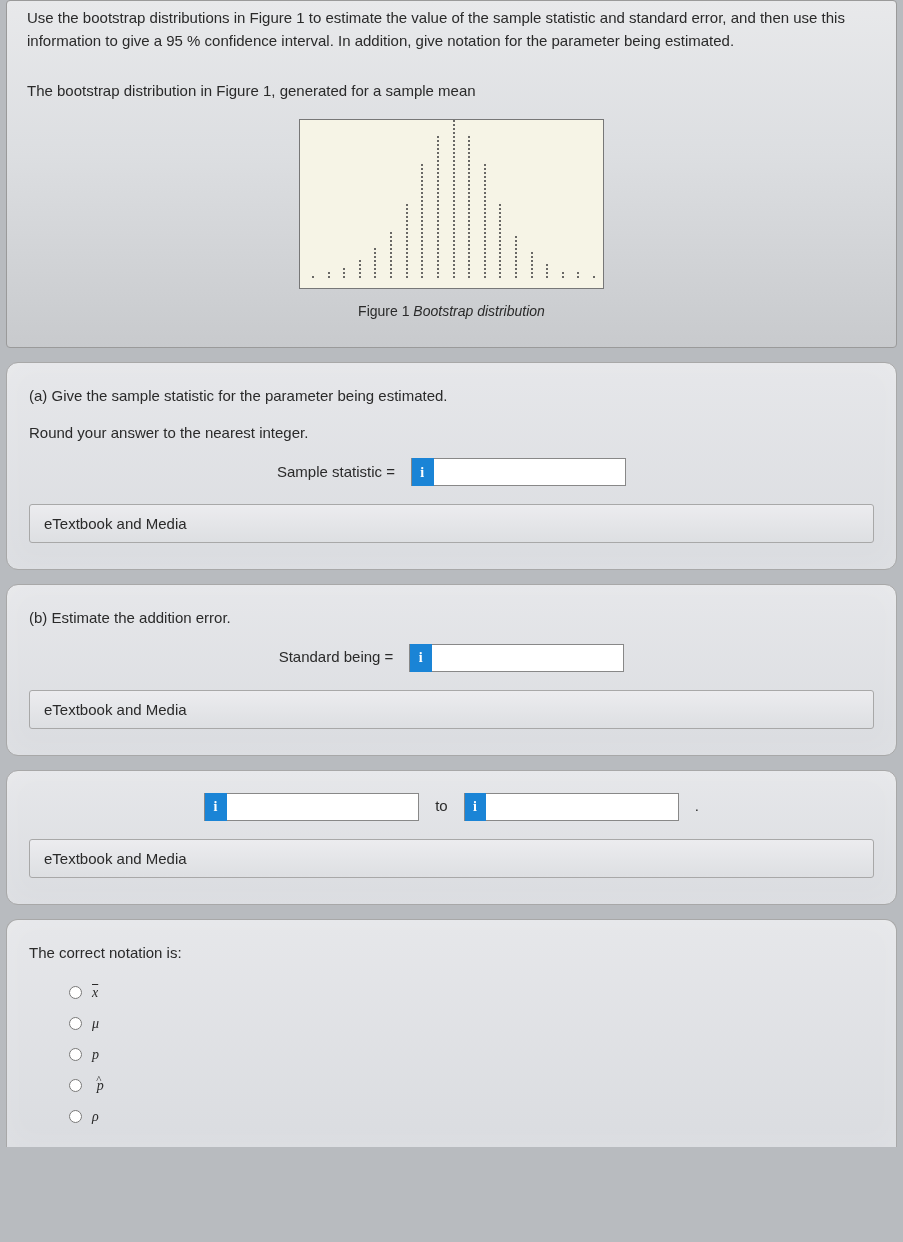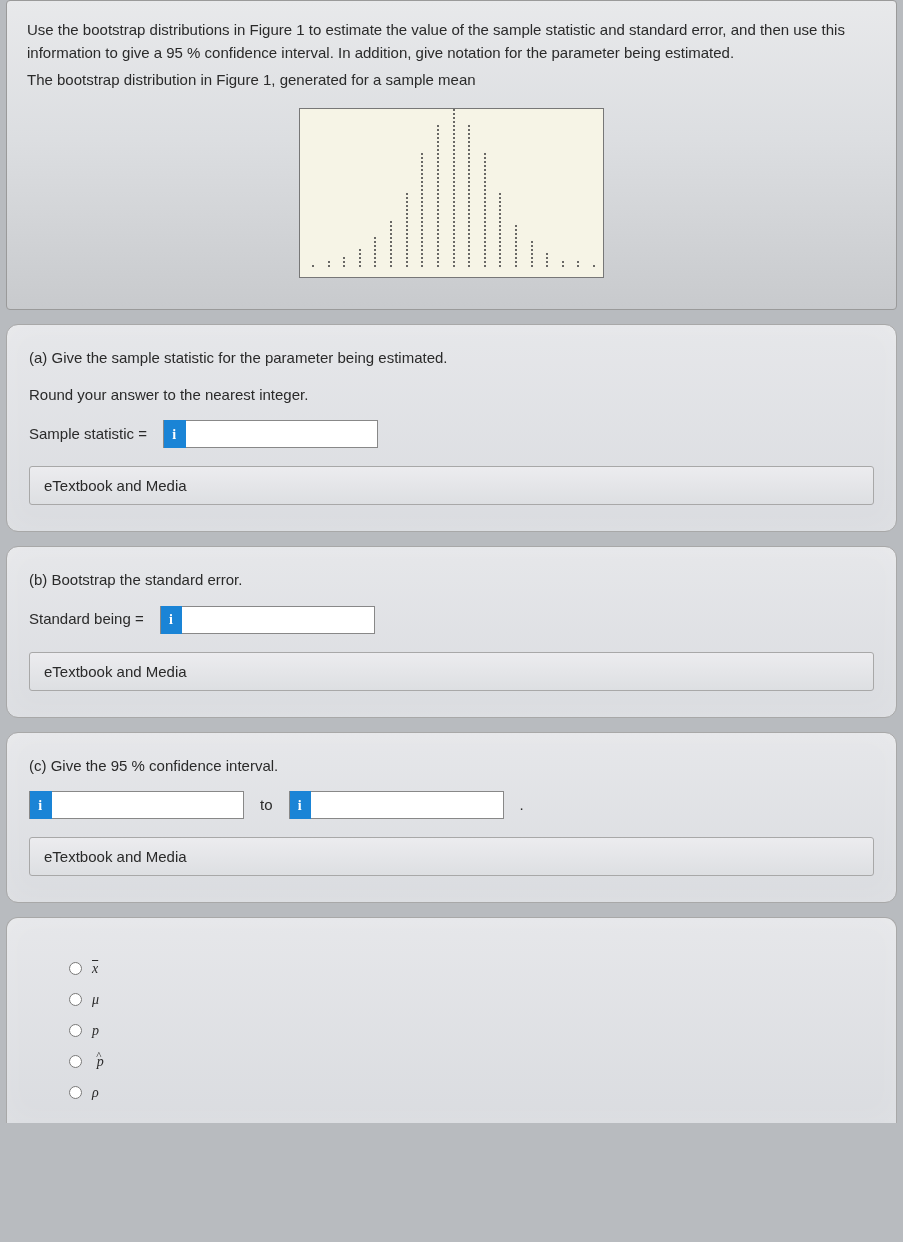--- a/index.html
+++ b/index.html
@@ -11,21 +11,21 @@
     padding: 0;
     color: #2a2a2a;
     font-size: 15px;
     line-height: 1.5;
   }
   .page {
     background: linear-gradient(180deg, #e8e9eb 0%, #dcdee1 45%, #c8cacd 100%);
     border: 1px solid #9a9a9a;
     border-radius: 4px;
     margin: 0 6px;
-    padding: 18px 20px 0 20px;
+    padding: 6px 20px 0 20px;
   }
   .intro { margin-bottom: 16px; }
   .chart-wrap { text-align: center; margin: 10px 0 25px 0; }
   .chart-box {
     display: inline-block;
     background: #f6f4e6;
     border: 1px solid #777;
     width: 305px;
     height: 170px;
     position: relative;
@@ -56,21 +56,21 @@
   .qcard {
     background: linear-gradient(180deg, #e6e7ea 0%, #dadce0 100%);
     border: 1px solid #a8a8a8;
     border-radius: 12px;
     margin: 14px 0;
     padding: 22px 22px 26px 22px;
     box-shadow: inset 0 0 30px rgba(255,255,255,0.15);
   }
   .qprompt { margin-bottom: 14px; }
   .sub { margin-bottom: 14px; }
-  .input-row { display: flex; align-items: center; gap: 16px; margin-bottom: 18px; flex-wrap: wrap;}
+  .input-row { display: flex; align-items: center; gap: 16px; margin-bottom: 18px; flex-wrap: wrap; justify-content: center;}
   .ibox {
     display: inline-flex;
     align-items: center;
     border: 1px solid #888;
     background: #fff;
     height: 28px;
   }
   .ibox.wide { width: 215px; }
   .ibox.narrow { width: 215px; }
   .info-badge {
@@ -111,21 +111,21 @@
   .overline { text-decoration: overline; }
   .hat::before { content:"^"; position:relative; top:-0.6em; left:0.35em; font-size:0.8em;}
 </style>
 </head>
 <body>
 
 <div class="page">
 
   <div class="intro">
     <p>Use the bootstrap distributions in Figure 1 to estimate the value of the sample statistic and standard error, and then use this information to give a 95 %  confidence interval. In addition, give notation for the parameter being estimated.</p>
-    <p style="margin-top:5px">The bootstrap distribution in Figure 1, generated for a sample mean</p>
+    <p style="margin-top:28px">The bootstrap distribution in Figure 1, generated for a sample mean</p>
   </div>
 
   <div class="chart-wrap">
     <div class="chart-box" id="dotplot"><div class="dotcol" style="left: 12px;">
           <div class="dot"></div>
         </div><div class="dotcol" style="left: 27.6111px;">
           <div class="dot"></div>
           <div class="dot"></div>
         </div><div class="dotcol" style="left: 43.2222px;">
           <div class="dot"></div>
@@ -401,66 +401,70 @@
           <div class="dot"></div>
         </div><div class="dotcol" style="left: 261.778px;">
           <div class="dot"></div>
           <div class="dot"></div>
         </div><div class="dotcol" style="left: 277.389px;">
           <div class="dot"></div>
           <div class="dot"></div>
         </div><div class="dotcol" style="left: 293px;">
           <div class="dot"></div>
         </div></div>
+    <div class="fig-caption">
+      <span class="num">Figure 1</span>
+      <span class="title">Bootstrap distribution</span>
+    </div>
   </div>
 </div>
 
 <div class="qcard" style="margin-left:6px;margin-right:6px">
   <p class="qprompt">(a) Give the sample statistic for the parameter being estimated.</p>
   <p class="sub">Round your answer to the nearest integer.</p>
   <div class="input-row">
     <span>Sample statistic =</span>
     <span class="ibox wide">
       <span class="info-badge">i</span>
       <input type="text" style="">
     </span>
   </div>
   <button class="etm-btn">eTextbook and Media</button>
 </div>
 
 <div class="qcard" style="margin-left:6px;margin-right:6px">
-  <p class="qprompt">(b) Bootstrap the standard error.</p>
+  <p class="qprompt">(b) Estimate the addition error.</p>
   <div class="input-row">
     <span>Standard being =</span>
     <span class="ibox wide">
       <span class="info-badge">i</span>
       <input type="text" style="">
     </span>
   </div>
   <button class="etm-btn">eTextbook and Media</button>
 </div>
 
 <div class="qcard" style="margin-left:6px;margin-right:6px">
-  <p class="qprompt">(c) Give the 95 %  confidence interval.</p>
   <div class="input-row">
     <span class="ibox narrow">
       <span class="info-badge">i</span>
       <input type="text" style="">
     </span>
     <span>to</span>
     <span class="ibox narrow">
       <span class="info-badge">i</span>
       <input type="text" style="">
     </span>
     <span>.</span>
   </div>
   <button class="etm-btn">eTextbook and Media</button>
 </div>
 
 <div class="qcard" style="margin-left:6px;margin-right:6px;border-bottom:none;border-bottom-left-radius:0;border-bottom-right-radius:0;padding-bottom:10px">
+  <p class="sub">The correct notation is:</p>
   <div class="radios" id="radios">
       <label class="radio-row">
         <input type="radio" name="notation" style="">
         <span><span class="overline">x</span></span>
       </label>
       <label class="radio-row">
         <input type="radio" name="notation" style="">
         <span>μ</span>
       </label>
       <label class="radio-row">

